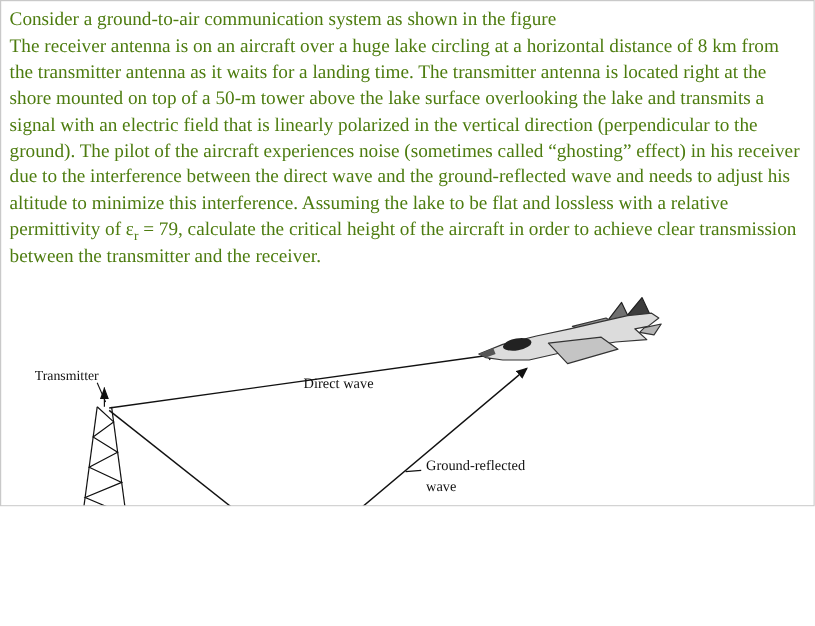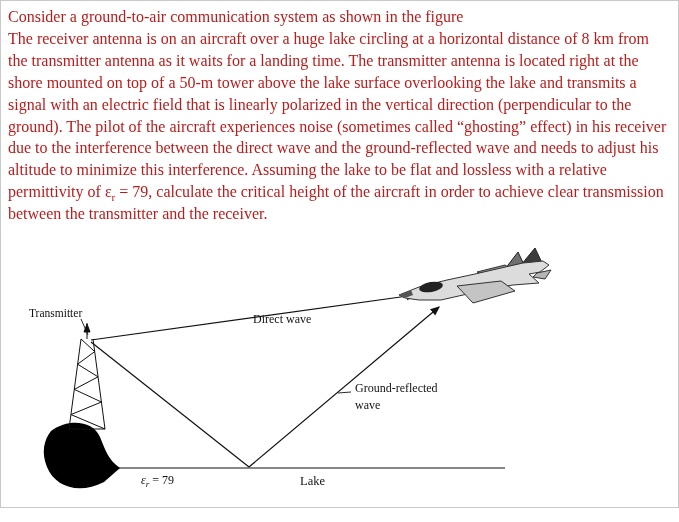--- a/index.html
+++ b/index.html
@@ -1,20 +1,20 @@
 <!DOCTYPE html>
 <html><head>
 <meta charset="utf-8">
 <style>
   html,body{margin:0;padding:0;background:#ffffff;}
   .page{
     position:relative;
-    width:679px;height:508px;
+    width:679px;height:422px;
     background:#ffffff;
-    color:#b91c1c;
+    color:#4d7c0f;
     font-family:"Liberation Serif", serif;
     overflow:hidden;
     border:1px solid #c9c9c9;
     box-sizing:border-box;
   }
   .text-block{
     position:relative;
     z-index:2;
     padding:5px 9px 0 7px;
   }

